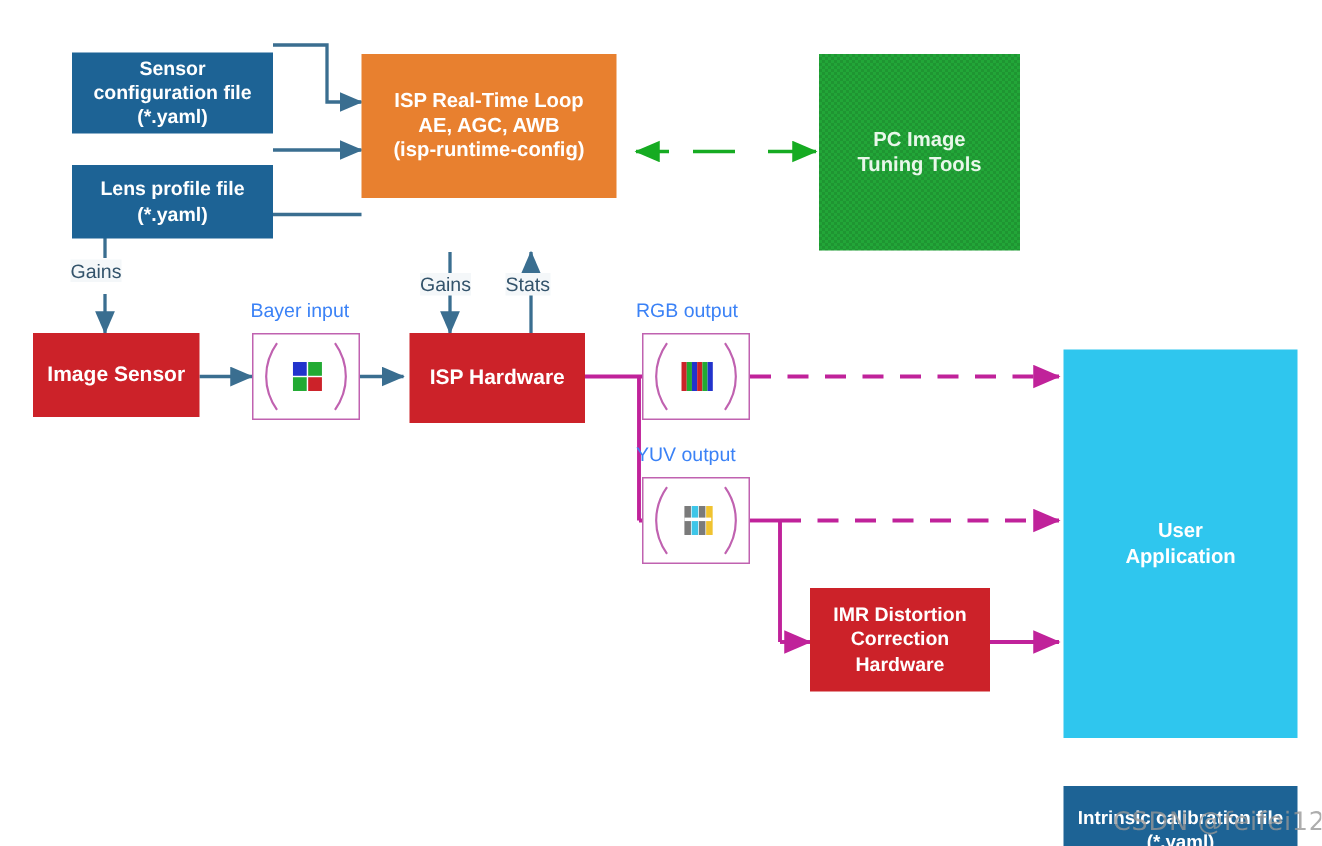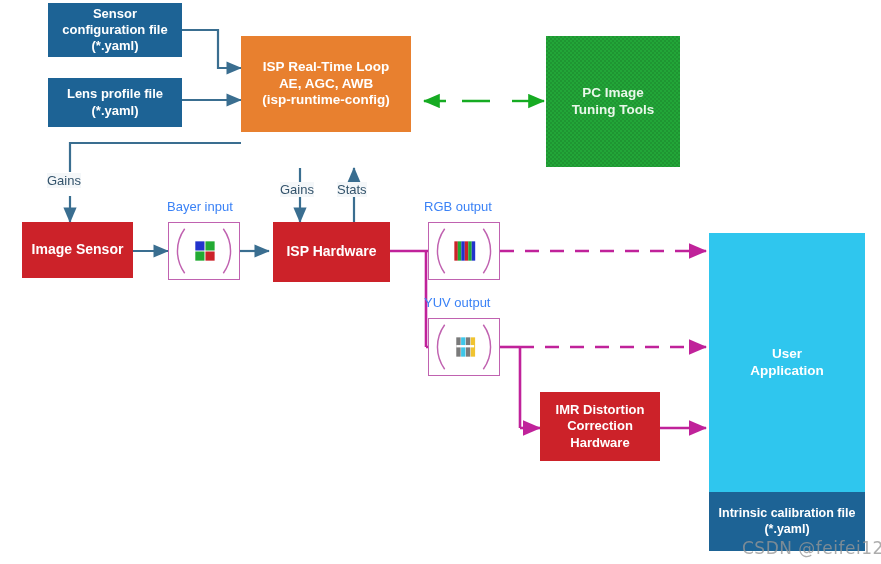--- a/index.html
+++ b/index.html
@@ -21,21 +21,21 @@
     box-sizing: border-box;
     display: flex;
     align-items: center;
     justify-content: center;
     text-align: center;
     color: #ffffff;
     font-weight: bold;
     line-height: 1.25;
     white-space: pre-line;
   }
-  .node.blue   { background: #1d6395; }
+  .node.blue   { background: #1d6395; margin-top: 32px; }
   .node.orange { background: #e8802f; }
   .node.red    { background: #cc2229; }
   .node.cyan   { background: #2fc6ee; }
   .node.green  {
     background-color: #22a638;
     background-image:
       linear-gradient(45deg, rgba(0,0,0,0.10) 25%, transparent 25%, transparent 75%, rgba(0,0,0,0.10) 75%),
       linear-gradient(45deg, rgba(0,0,0,0.10) 25%, transparent 25%, transparent 75%, rgba(0,0,0,0.10) 75%);
     background-size: 4px 4px;
     background-position: 0 0, 2px 2px;

